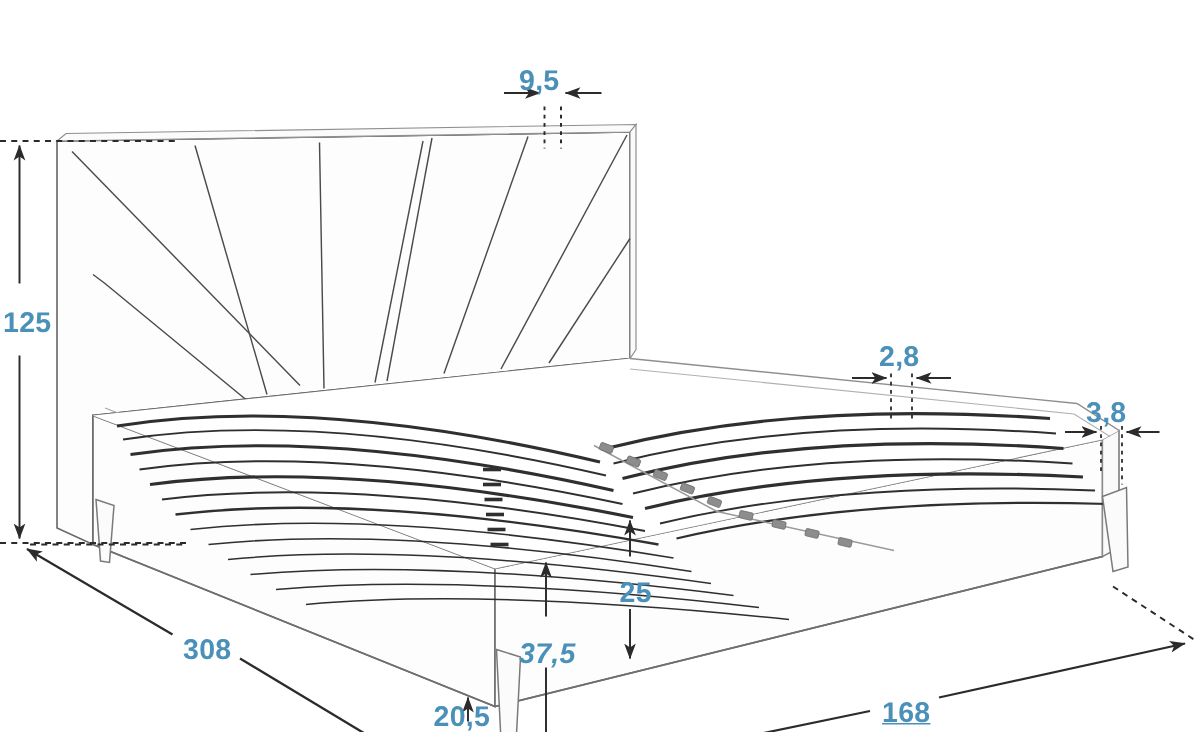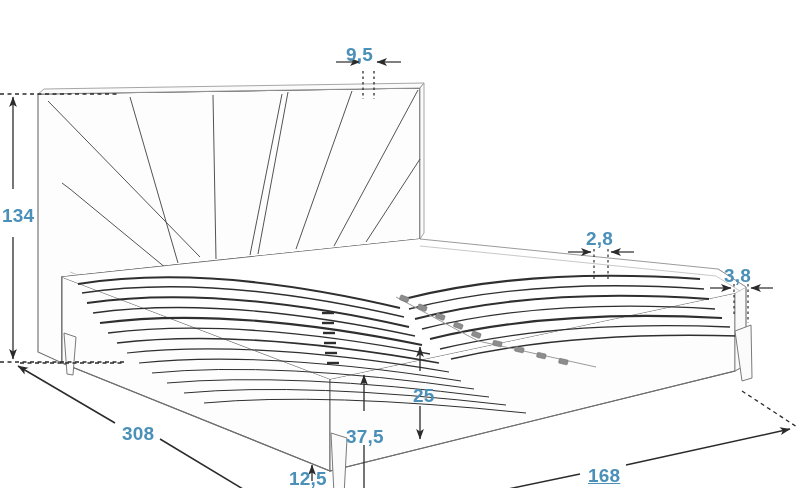--- a/index.html
+++ b/index.html
@@ -215,29 +215,29 @@
         <line x1="626" y1="424" x2="790" y2="388" stroke="#2b2b2b" stroke-width="1.5" marker-end="url(#arrEnd)"></line>
         <line x1="742" y1="350" x2="797" y2="386" stroke="#2b2b2b" stroke-width="1.3" stroke-dasharray="4,3.5"></line>
         <line x1="346" y1="462" x2="380" y2="474" stroke="#2b2b2b" stroke-width="1.3" stroke-dasharray="4,3.5"></line>
       </g>
 
     </g>
   </svg>
 
   <div class="dim-label" style="left:346px; top:4px;">9,5</div>
 
-  <div class="dim-label" style="left:2px; top:165px;">134</div>
+  <div class="dim-label" style="left:2px; top:165px;">125</div>
 
   <div class="dim-label" style="left:586px; top:188px;">2,8</div>
 
   <div class="dim-label" style="left:724px; top:225px;">3,8</div>
 
   <div class="dim-label" style="left:413px; top:345px;">25</div>
 
-  <div class="dim-label" style="left:346px; top:386px;">37,5</div>
-
-  <div class="dim-label" style="left:289px; top:428px;">12,5</div>
+  <div class="dim-label" style="left:346px; top:386px;font-style:italic;">37,5</div>
+
+  <div class="dim-label" style="left:289px; top:428px;">20,5</div>
 
   <div class="dim-label" style="left:122px; top:383px;">308</div>
 
   <div class="dim-label" style="left:588px; top:425px;text-decoration:underline;">168</div>
 
 </div>
 
 </body></html>

